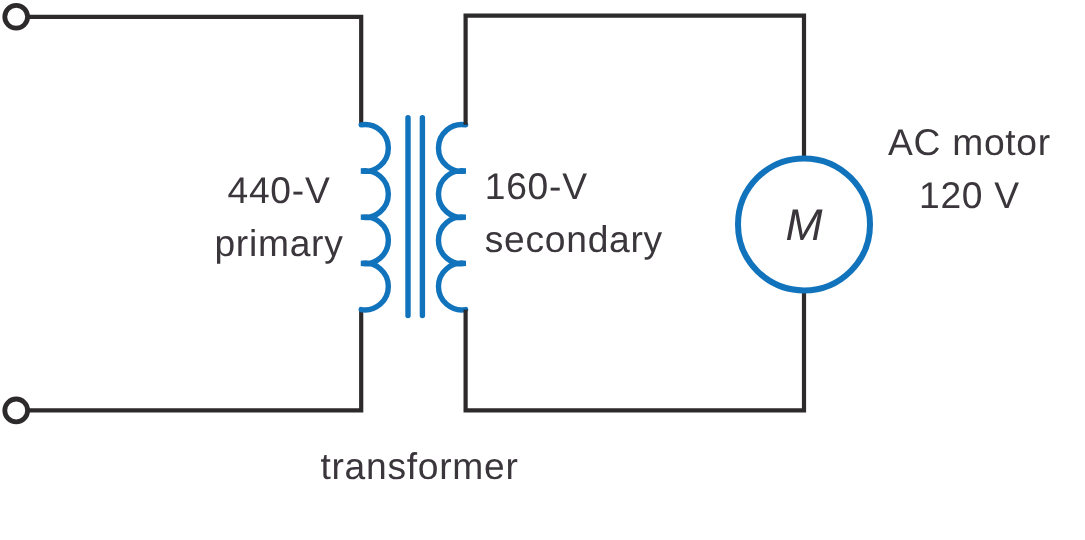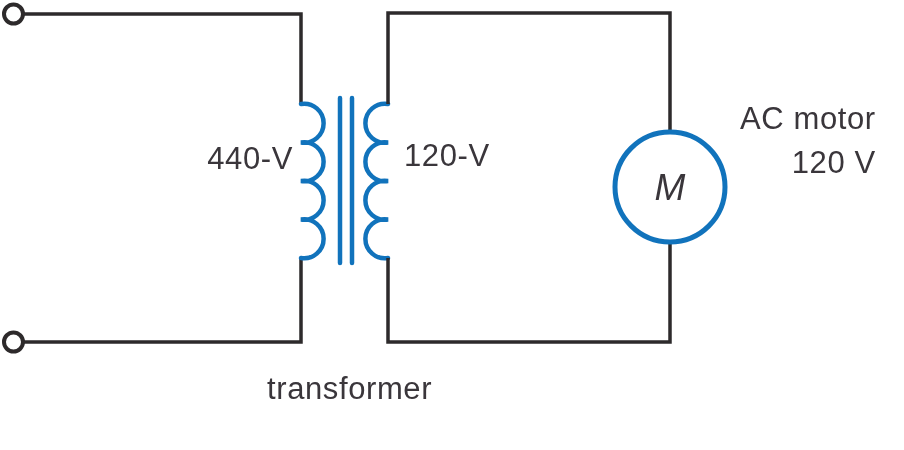--- a/index.html
+++ b/index.html
@@ -23,40 +23,40 @@
   .label {
     position: absolute;
     color: #3a363b;
     font-size: 31px;
     line-height: 44px;
     letter-spacing: 0.6px;
     white-space: nowrap;
   }
   .label .line { display: block; }
   .primary-label {
-    left: 140px;
+    left: 156px;
     top: 137px;
     width: 153px;
-    text-align: right;
+    text-align: center;
   }
   .secondary-label {
     left: 404px;
     top: 134px;
     text-align: left;
   }
   .transformer-label {
     left: 267px;
     top: 368px;
     line-height: 42px;
     text-align: left;
   }
   .motor-info {
     left: 740px;
     top: 97px;
-    text-align: right;
+    text-align: center;
   }
   .motor-symbol {
     position: absolute;
     left: 630px;
     top: 166px;
     width: 80px;
     height: 44px;
     line-height: 44px;
     text-align: center;
     font-size: 37px;
@@ -91,24 +91,26 @@
              a 19.5 19.5 0 1 0 0 38.5
              a 19.5 19.5 0 1 0 0 38.5" fill="none" stroke="#1173bc" stroke-width="4.5" stroke-linecap="round"></path>
 
     <path d="M 388 104 V 13 H 670 V 131 M 670 243 V 342 H 388 V 258" fill="none" stroke="#2d2a2b" stroke-width="3.5"></path>
 
     <circle cx="670" cy="187" r="55" fill="#ffffff" stroke="#1173bc" stroke-width="5"></circle>
   </svg>
 
   <div class="label primary-label">
     <span class="line">440-V</span>
+    <span class="line">primary</span>
   </div>
 
   <div class="label secondary-label">
-    <span class="line">120-V</span>
+    <span class="line">160-V</span>
+    <span class="line">secondary</span>
   </div>
 
   <div class="label transformer-label">
     <span class="line">transformer</span>
   </div>
 
   <div class="motor-symbol">M</div>
 
   <div class="label motor-info">
     <span class="line">AC motor</span>

